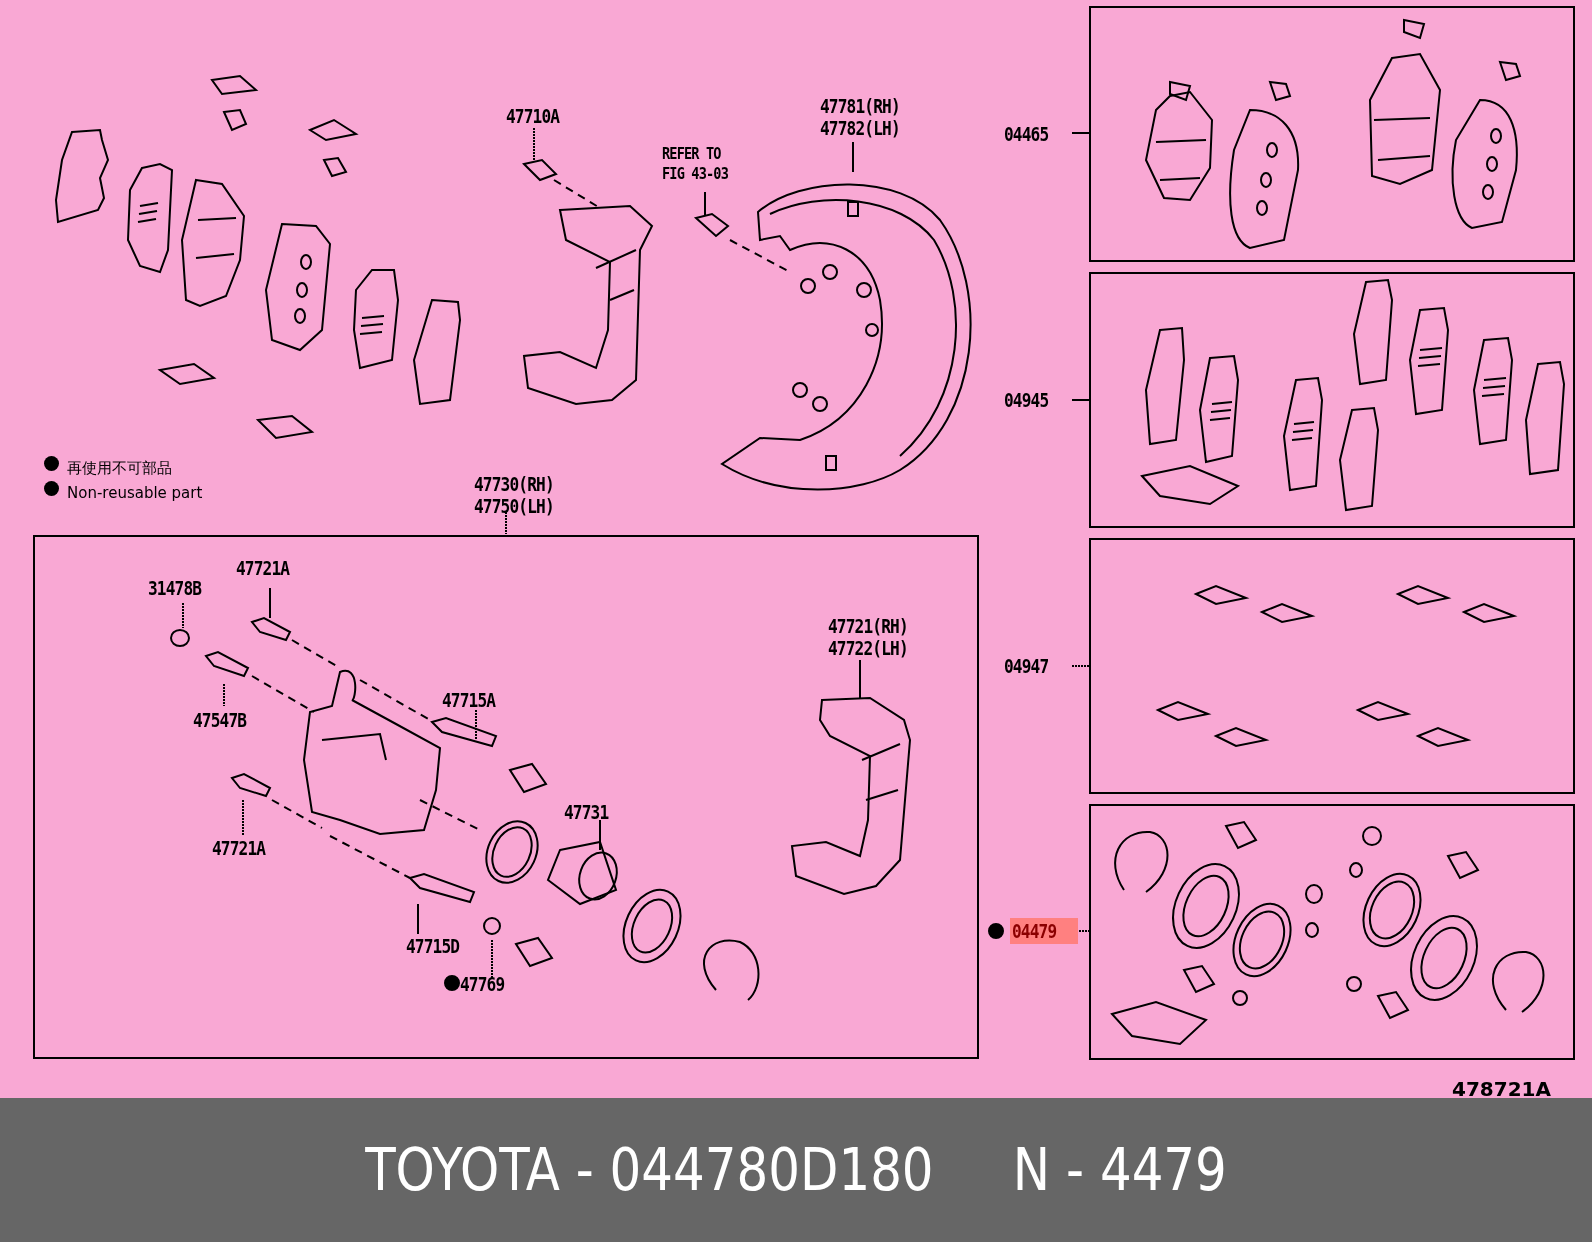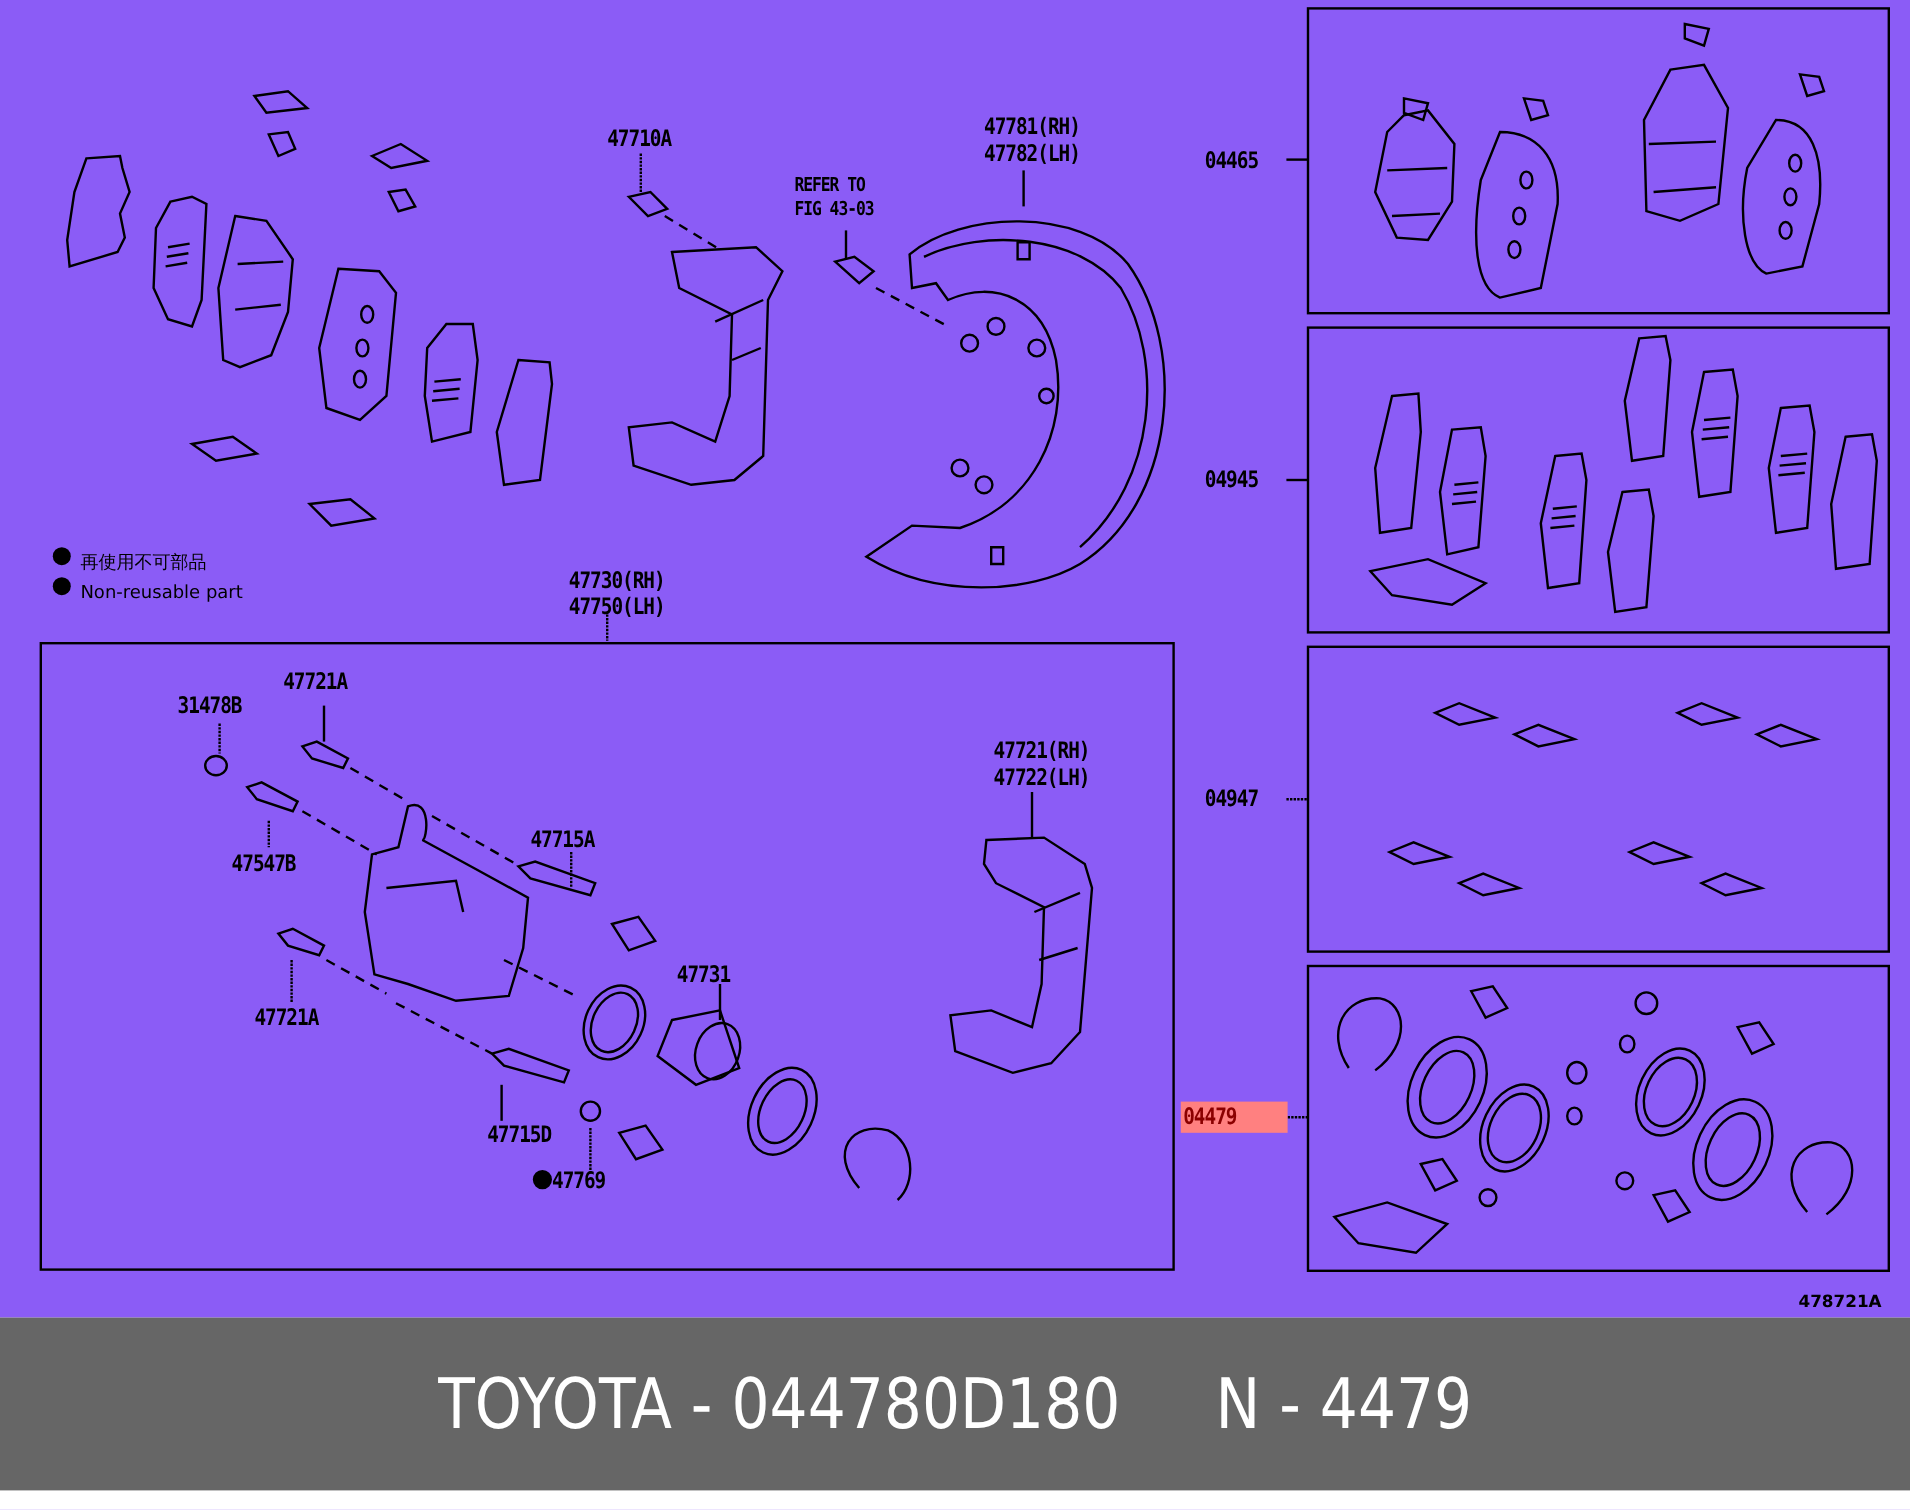--- a/index.html
+++ b/index.html
@@ -1,26 +1,26 @@
 <!DOCTYPE html>
 <html><head>
 <meta charset="utf-8">
 <style>
   * { box-sizing: border-box; margin: 0; padding: 0; }
   html, body { width: 1592px; height: 1258px; background: #ffffff; overflow: hidden; }
   body { position: relative; font-family: "DejaVu Sans", sans-serif; color: #000; }
-  .diagram { position: absolute; left: 0; top: 0; width: 1592px; height: 1098px; background: #8b5cf6; }
+  .diagram { position: absolute; left: 0; top: 0; width: 1592px; height: 1098px; background: #f9a8d4; }
   svg.art { position: absolute; left: 0; top: 0; }
   .lbl { position: absolute; font-family: "DejaVu Sans Mono", monospace; font-weight: bold; font-size: 19px; letter-spacing: -1px; line-height: 20px; white-space: pre; color: #000; transform: scaleX(0.85); transform-origin: left top; }
   .lbl.small { font-size: 16px; }
   .legend { position: absolute; left: 44px; top: 456px; font-family: "DejaVu Sans", sans-serif; font-size: 15px; line-height: 25px; }
   .legend-row { display: flex; align-items: flex-start; gap: 8px; }
   .dot { width: 15px; height: 15px; border-radius: 50%; background: #000; display: inline-block; }
   .highlight { position: absolute; background: #ff8080; color: #8b0000; font-family: "DejaVu Sans Mono", monospace; font-weight: bold; font-size: 19px; letter-spacing: -1px; line-height: 26px; padding-left: 2px; }
-  .ref { position: absolute; right: 24px; top: 1077px; font-family: "DejaVu Sans", sans-serif; font-weight: bold; font-size: 14px; margin-left: 16px; }
+  .ref { position: absolute; right: 41px; top: 1077px; font-family: "DejaVu Sans", sans-serif; font-weight: bold; font-size: 20px; margin-left: 16px; }
   .footer { position: absolute; left: 0; top: 1098px; width: 1592px; height: 144px; background: #666666; display: flex; align-items: center; justify-content: center; }
   .footer-text { color: #ffffff; font-family: "DejaVu Sans", sans-serif; font-size: 58px; letter-spacing: 0px; transform: scaleX(0.86); white-space: pre; }
 </style>
 </head>
 <body>
 
 <div class="diagram">
 
   <svg class="art" width="1592" height="1098" viewBox="0 0 1592 1098" fill="none" stroke="#000" stroke-width="2">
 
@@ -251,20 +251,20 @@
   <div class="lbl" style="left:212px; top:838px;">47721A</div>
   <div class="lbl" style="left:564px; top:802px;">47731</div>
   <div class="lbl" style="left:406px; top:936px;">47715D</div>
   <div class="lbl" style="left:460px; top:974px;">47769</div>
   <div class="lbl" style="left:828px; top:616px;">47721(RH)</div>
   <div class="lbl" style="left:828px; top:638px;">47722(LH)</div>
 
   <div class="lbl" style="left:1004px; top:124px;">04465</div>
   <div class="lbl" style="left:1004px; top:390px;">04945</div>
   <div class="lbl" style="left:1004px; top:656px;">04947</div>
-  <div class="highlight" style="left:984px; top:918px; width:89px; height:26px;"><span style="display:inline-block; transform:scaleX(0.85); transform-origin:left top;">04479</span></div>
+  <div class="highlight" style="left:1010px; top:918px; width:68px; height:26px;"><span style="display:inline-block; transform:scaleX(0.85); transform-origin:left top;">04479</span></div>
 
   <div class="ref">478721A</div>
 </div>
 
 <div class="footer">
   <div class="footer-text">TOYOTA - 044780D180     N - 4479</div>
 </div>
 
 </body></html>

